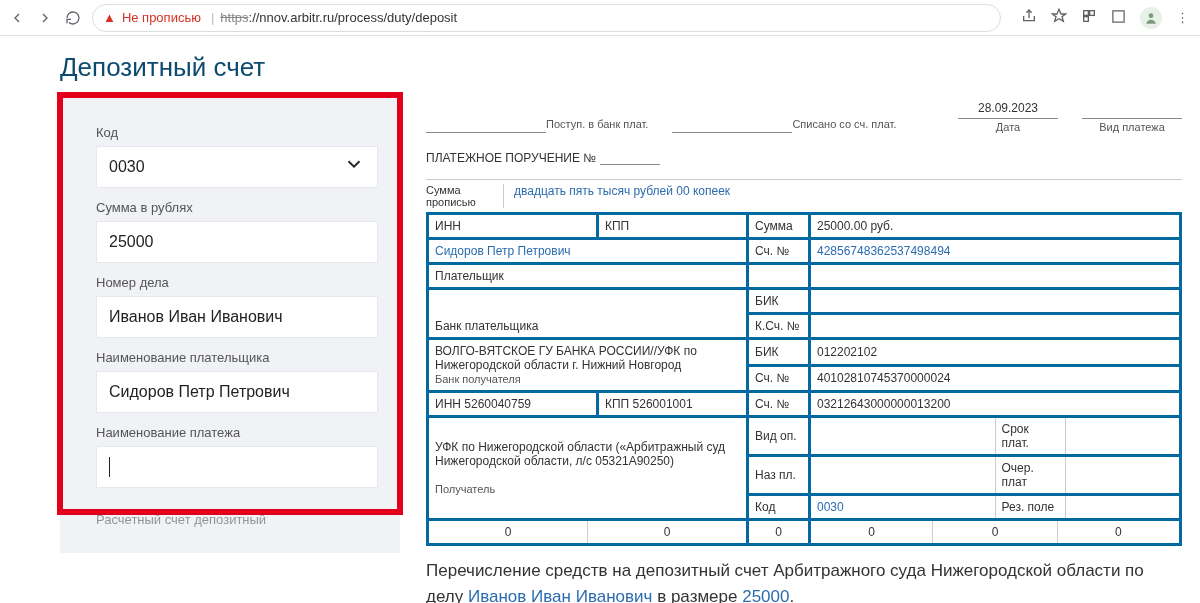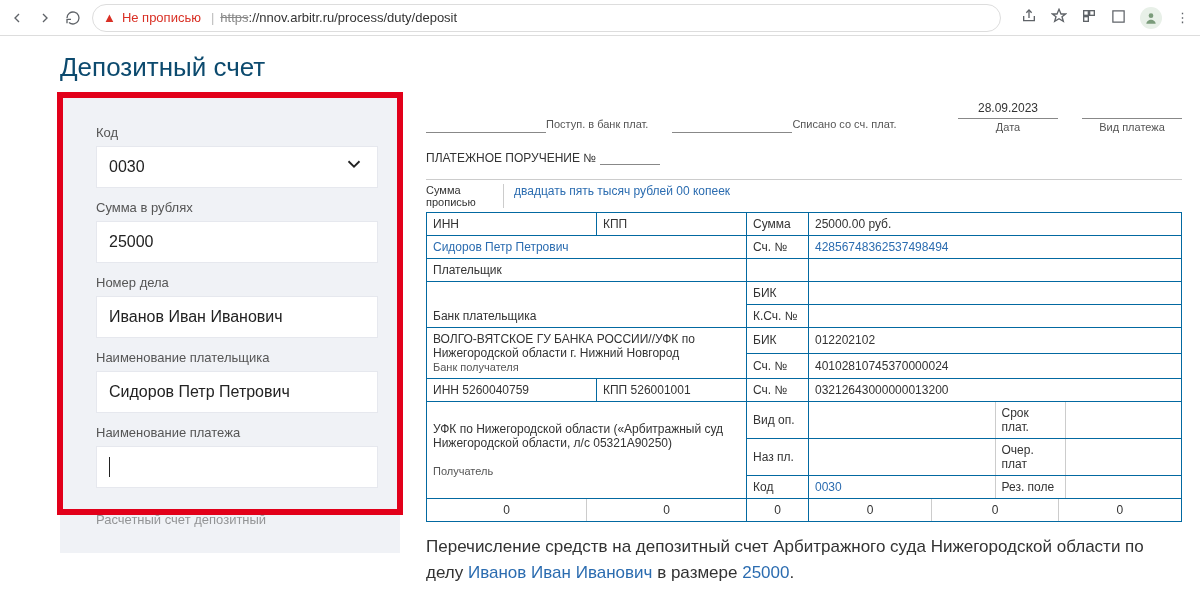--- a/index.html
+++ b/index.html
@@ -44,21 +44,21 @@
   .cap { font-size: 11px; color:#555; }
 
   .po-num-row { display:flex; align-items:flex-end; gap: 4px; margin: 14px 0; }
   .po-num-row .ul-box { min-width: 60px; }
 
   .sum-row { display:flex; align-items:flex-start; gap:10px; border-top:1px solid #ccc; border-bottom:1px solid #ccc; padding:4px 0; }
   .sum-row .tag { width:78px; font-size:11px; line-height:12px; border-right:1px solid #ccc; padding-right:6px; }
   .link { color:#2b6cb0; }
 
   table.grid { width:100%; border-collapse: collapse; margin-top:-1px; }
-  table.grid td { border:1px solid #0369a1; padding:4px 6px; font-size:12px; vertical-align: middle; }
+  table.grid td { border:3px solid #0369a1; padding:4px 6px; font-size:12px; vertical-align: middle; }
   table.grid td.wlabel { width: 62px; }
   table.grid td.center { text-align:center; }
 
   .purpose { margin-top:12px; font-size:17px; line-height:1.5; }
   .ftr-row { display:flex; justify-content: space-between; margin-top: 22px; font-size:12px; border-top:1px solid #ccc; padding-top:4px; }
 
   
   .stack { display:flex; flex-direction:row; align-items:center; }
 </style>
 </head>

